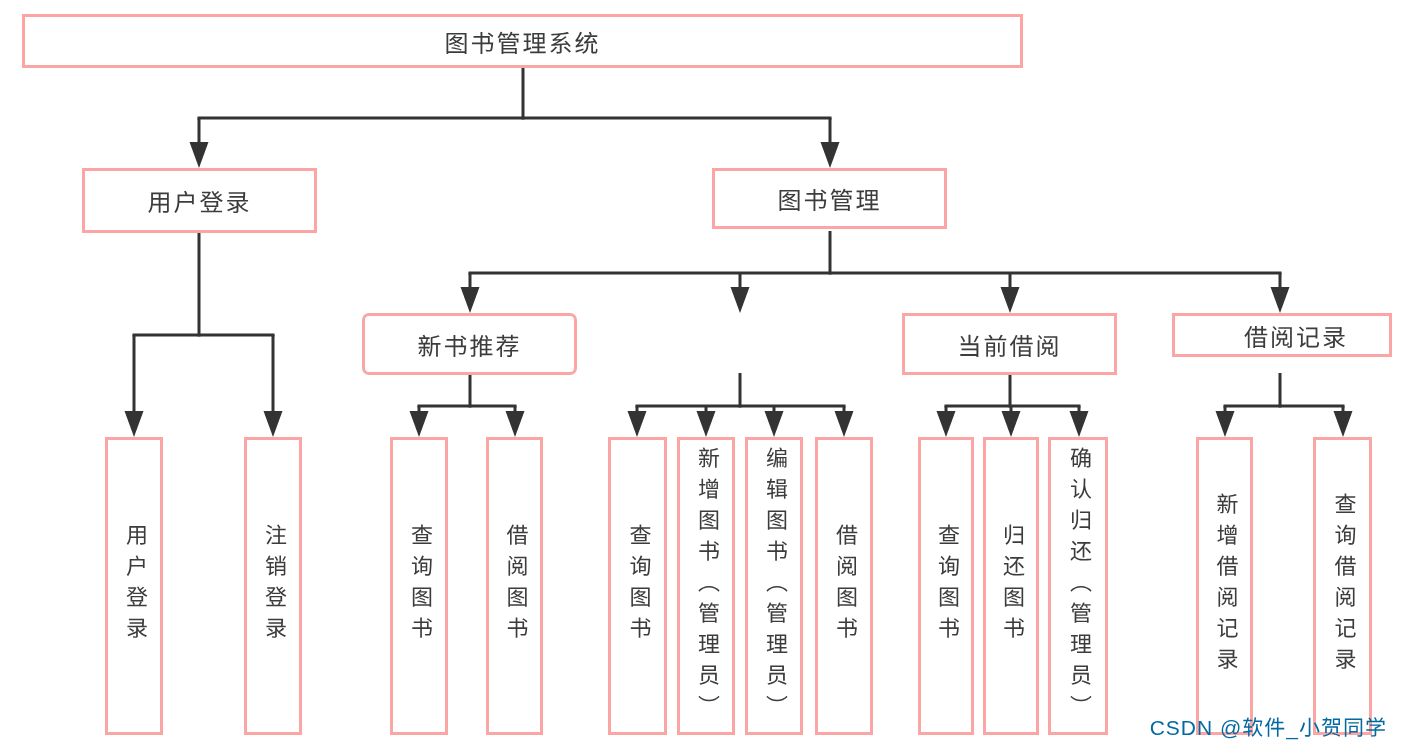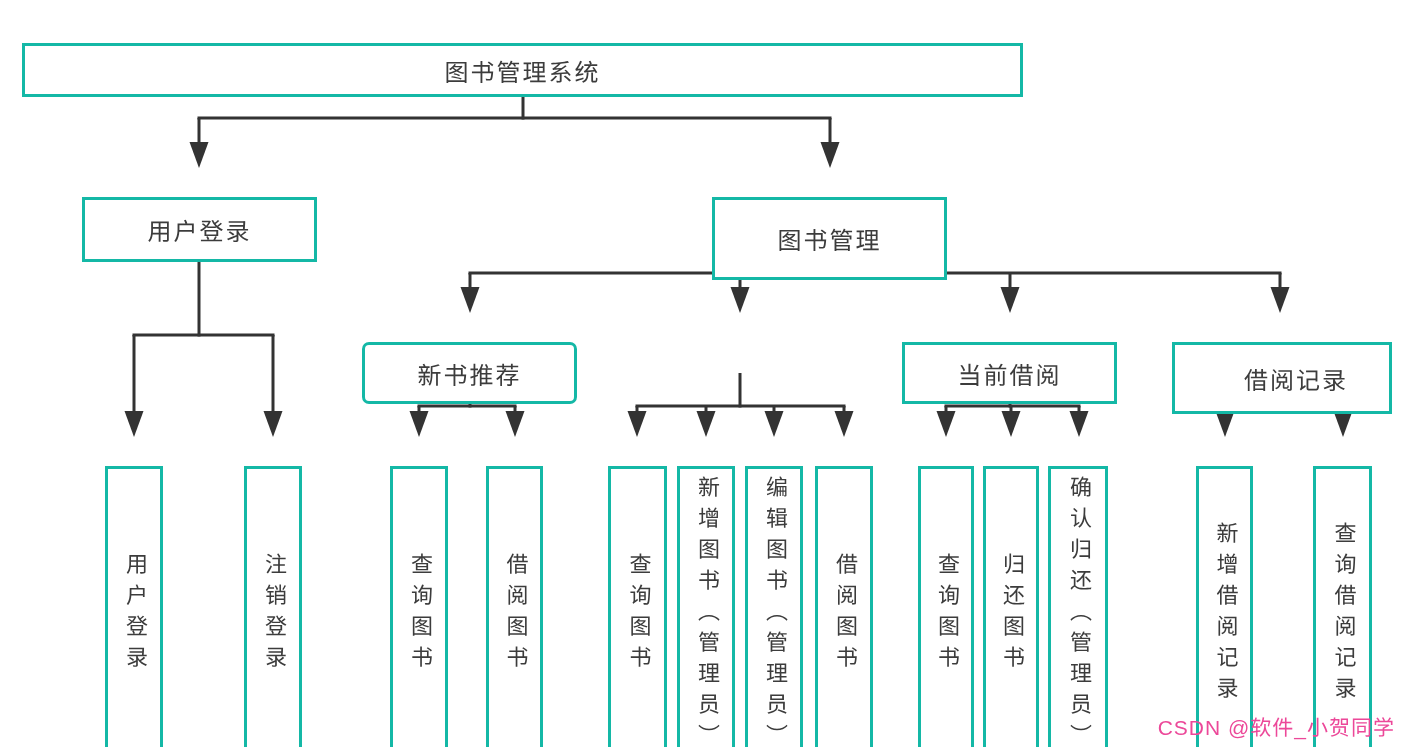--- a/index.html
+++ b/index.html
@@ -15,49 +15,48 @@
     position: absolute;
     left: 0; top: 0;
     width: 1405px; height: 747px;
     z-index: 1;
   }
   #connector-layer line { stroke: #333333; stroke-width: 3px; }
   #connector-layer path { fill: #333333; stroke: none; }
   .box {
     position: absolute;
     box-sizing: border-box;
-    border: 3px solid #14b8a6;
+    border: 3px solid #fca5a5;
     background: #ffffff;
     display: flex;
     align-items: center;
     justify-content: center;
     color: #3c3c3c;
     z-index: 2;
-    margin-top: 29px;
   }
   .h-label {
     font-size: 24px;
     letter-spacing: 2px;
     white-space: nowrap;
   }
   .v-label {
     writing-mode: vertical-rl;
     text-orientation: mixed;
     font-size: 22px;
     letter-spacing: 9px;
     line-height: 1.1;
     white-space: nowrap;
   }
   #watermark {
     position: absolute;
-    right: 10px;
+    right: 18px;
     bottom: 6px;
     font-size: 21px;
     letter-spacing: 1px;
-    color: #ec4899;
+    color: #0369a1;
     z-index: 3;
     white-space: nowrap;
   }
 </style>
 </head>
 <body>
 
 <div id="canvas">
 
   <svg id="connector-layer" viewBox="0 0 1405 747" xmlns="http://www.w3.org/2000/svg">
@@ -115,31 +114,31 @@
       <path d="M 1333.5 411 L 1352.5 411 L 1343 437 Z"></path>
     </svg>
 
   <div class="box" style="left:22px; top:14px; width:1001px; height:54px;">
     <span class="h-label">图书管理系统</span>
   </div>
 
   <div class="box" style="left:82px; top:168px; width:235px; height:65px;">
     <span class="h-label">用户登录</span>
   </div>
-  <div class="box" style="left:712px; top:168px; width:235px; height:83px;">
+  <div class="box" style="left:712px; top:168px; width:235px; height:61px;">
     <span class="h-label">图书管理</span>
   </div>
 
   <div class="box" style="left:362px; top:313px; width:215px; height:62px;border-radius:7px;">
     <span class="h-label">新书推荐</span>
   </div>
   <div class="box" style="left:902px; top:313px; width:215px; height:62px;">
     <span class="h-label">当前借阅</span>
   </div>
-  <div class="box" style="left:1172px; top:313px; width:220px; height:72px;padding-left:28px;">
+  <div class="box" style="left:1172px; top:313px; width:220px; height:44px;padding-left:28px;">
     <span class="h-label">借阅记录</span>
   </div>
 
   <div class="box" style="left:105px; top:437px; width:58px; height:298px;">
     <span class="v-label">用户登录</span>
   </div>
   <div class="box" style="left:244px; top:437px; width:58px; height:298px;">
     <span class="v-label">注销登录</span>
   </div>
 

